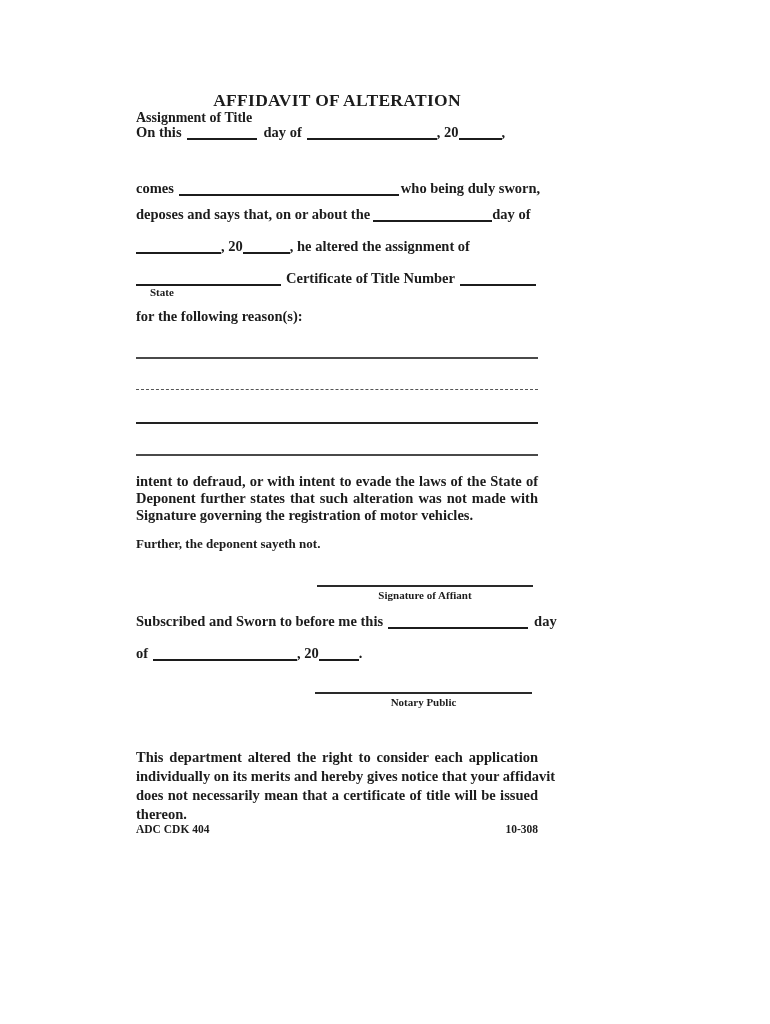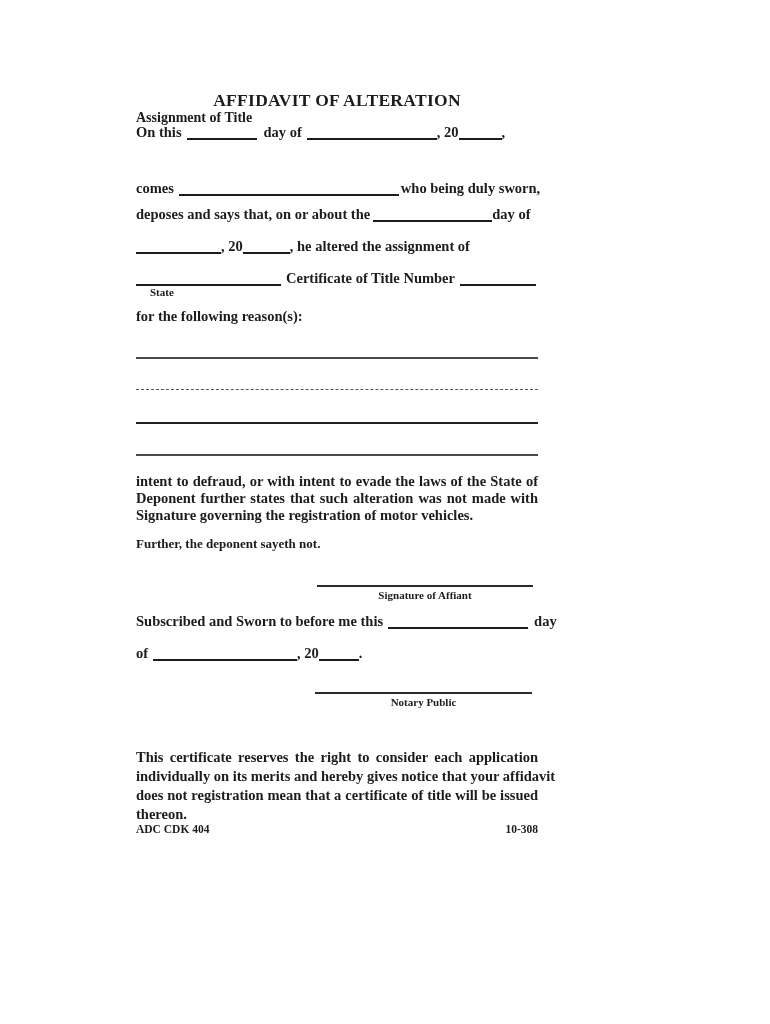--- a/index.html
+++ b/index.html
@@ -109,23 +109,23 @@
 
     <div class="fl l7"><span>of</span><span class="blank b-swornmonth"></span><span>, 20</span><span class="blank b-year3"></span><span>.</span></div>
 
     <div class="notblock">
       <div class="rule-top"></div>
       <div class="under-label">Notary Public</div>
     </div>
 
 
     <div class="para para2">
-      <div class="jl">This certificate reserves the right to consider each application</div>
+      <div class="jl">This department altered the right to consider each application</div>
       <div class="jl">individually on its merits and hereby gives notice that your affidavit</div>
-      <div class="jl">does not registration mean that a certificate of title will be issued</div>
+      <div class="jl">does not necessarily mean that a certificate of title will be issued</div>
       <div class="jlast">thereon.</div>
     </div>
 
     <div class="footer">
       <span>ADC CDK 404</span>
       <span>10-308</span>
     </div>
 
   </div>
 </div>

